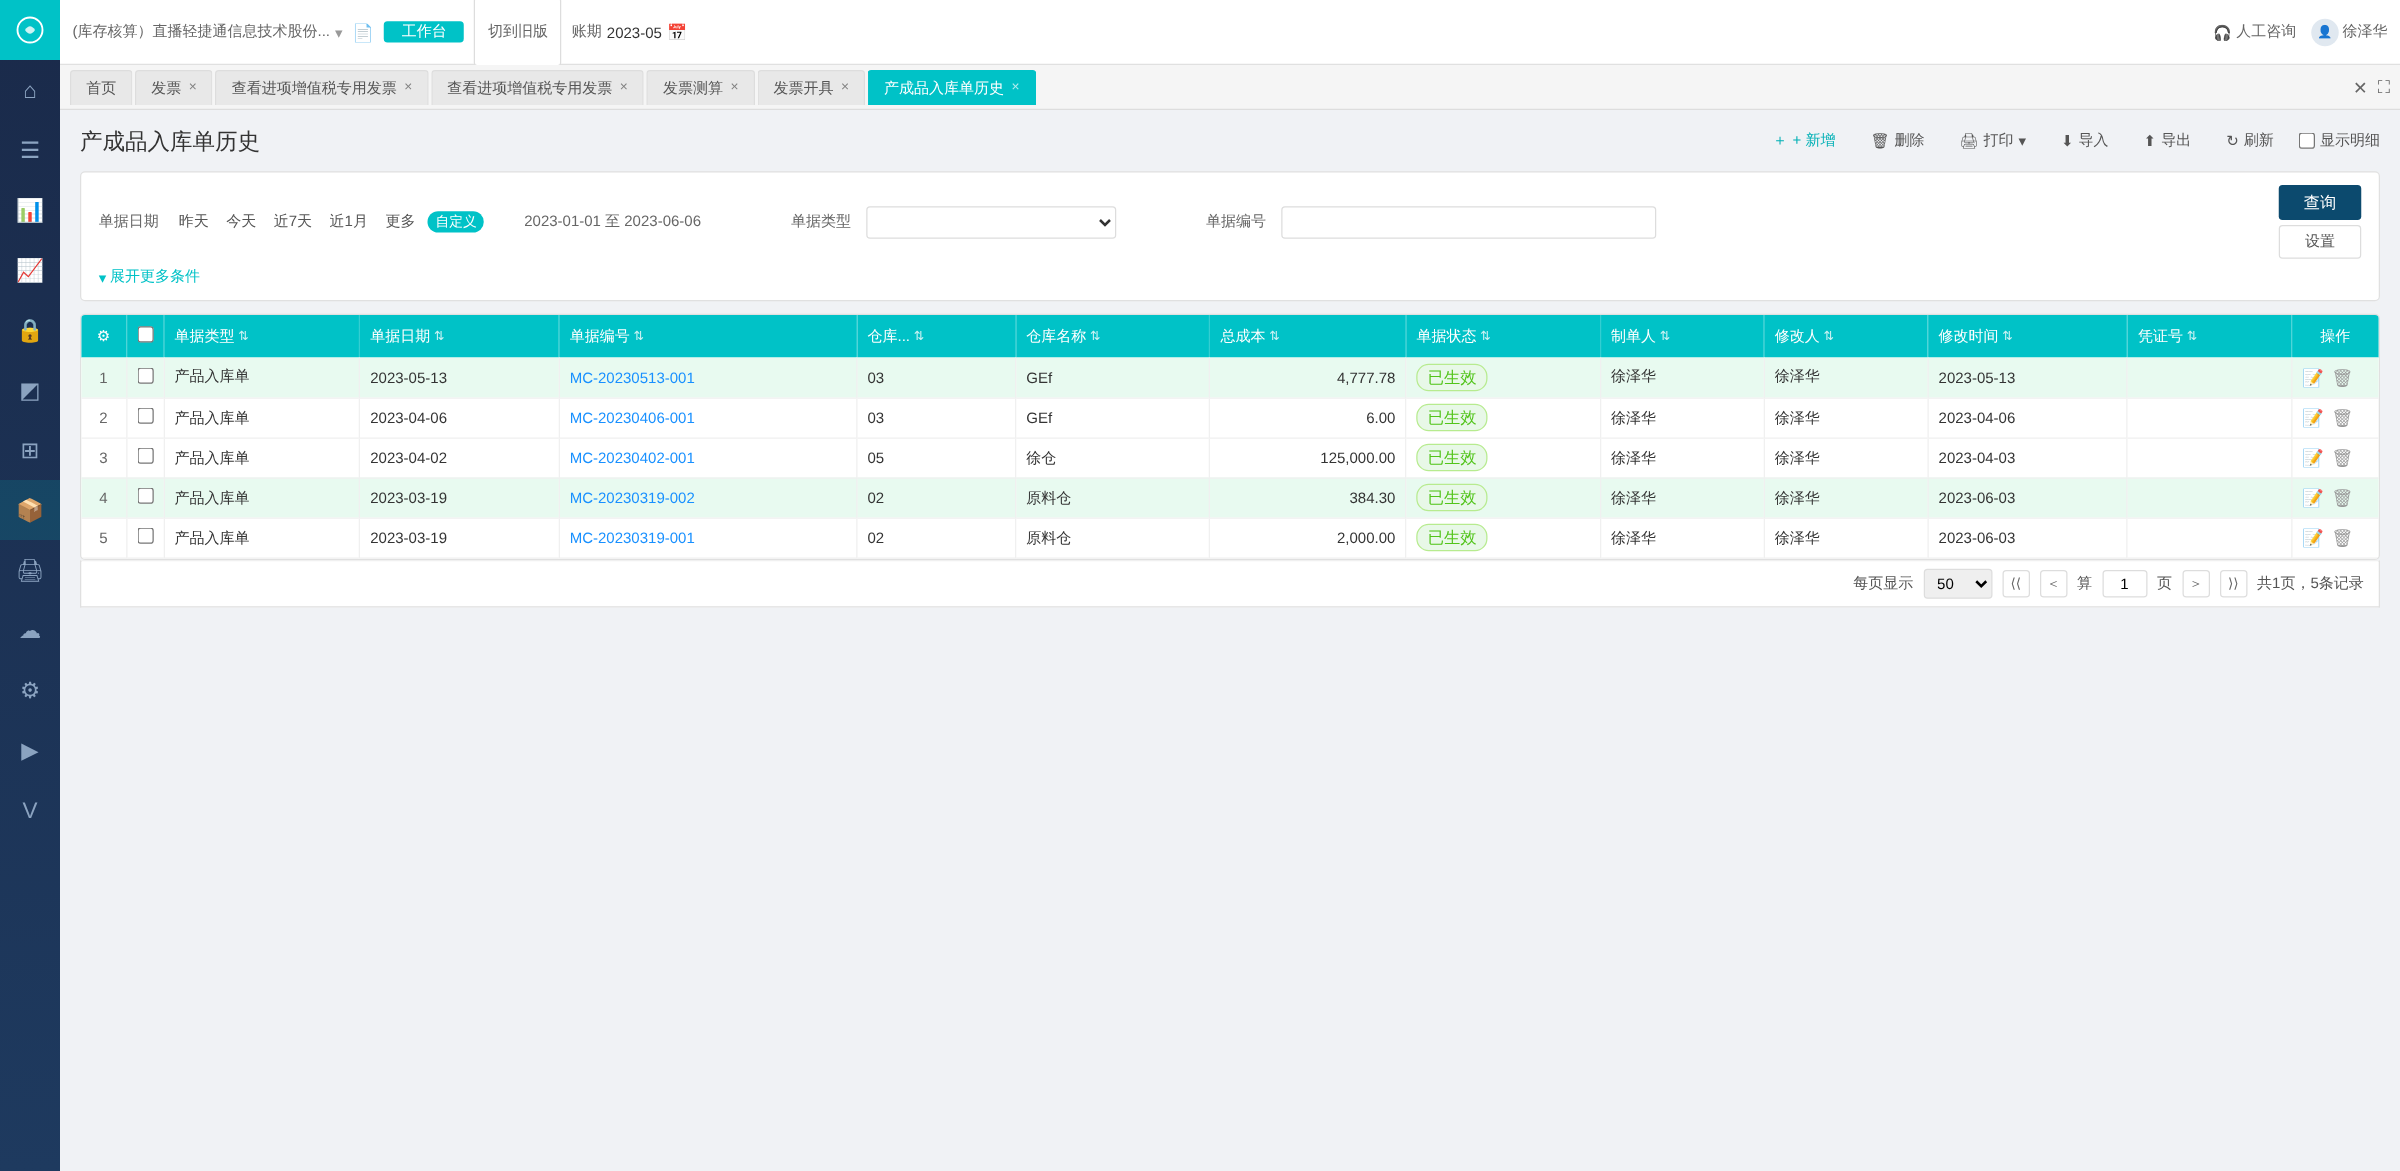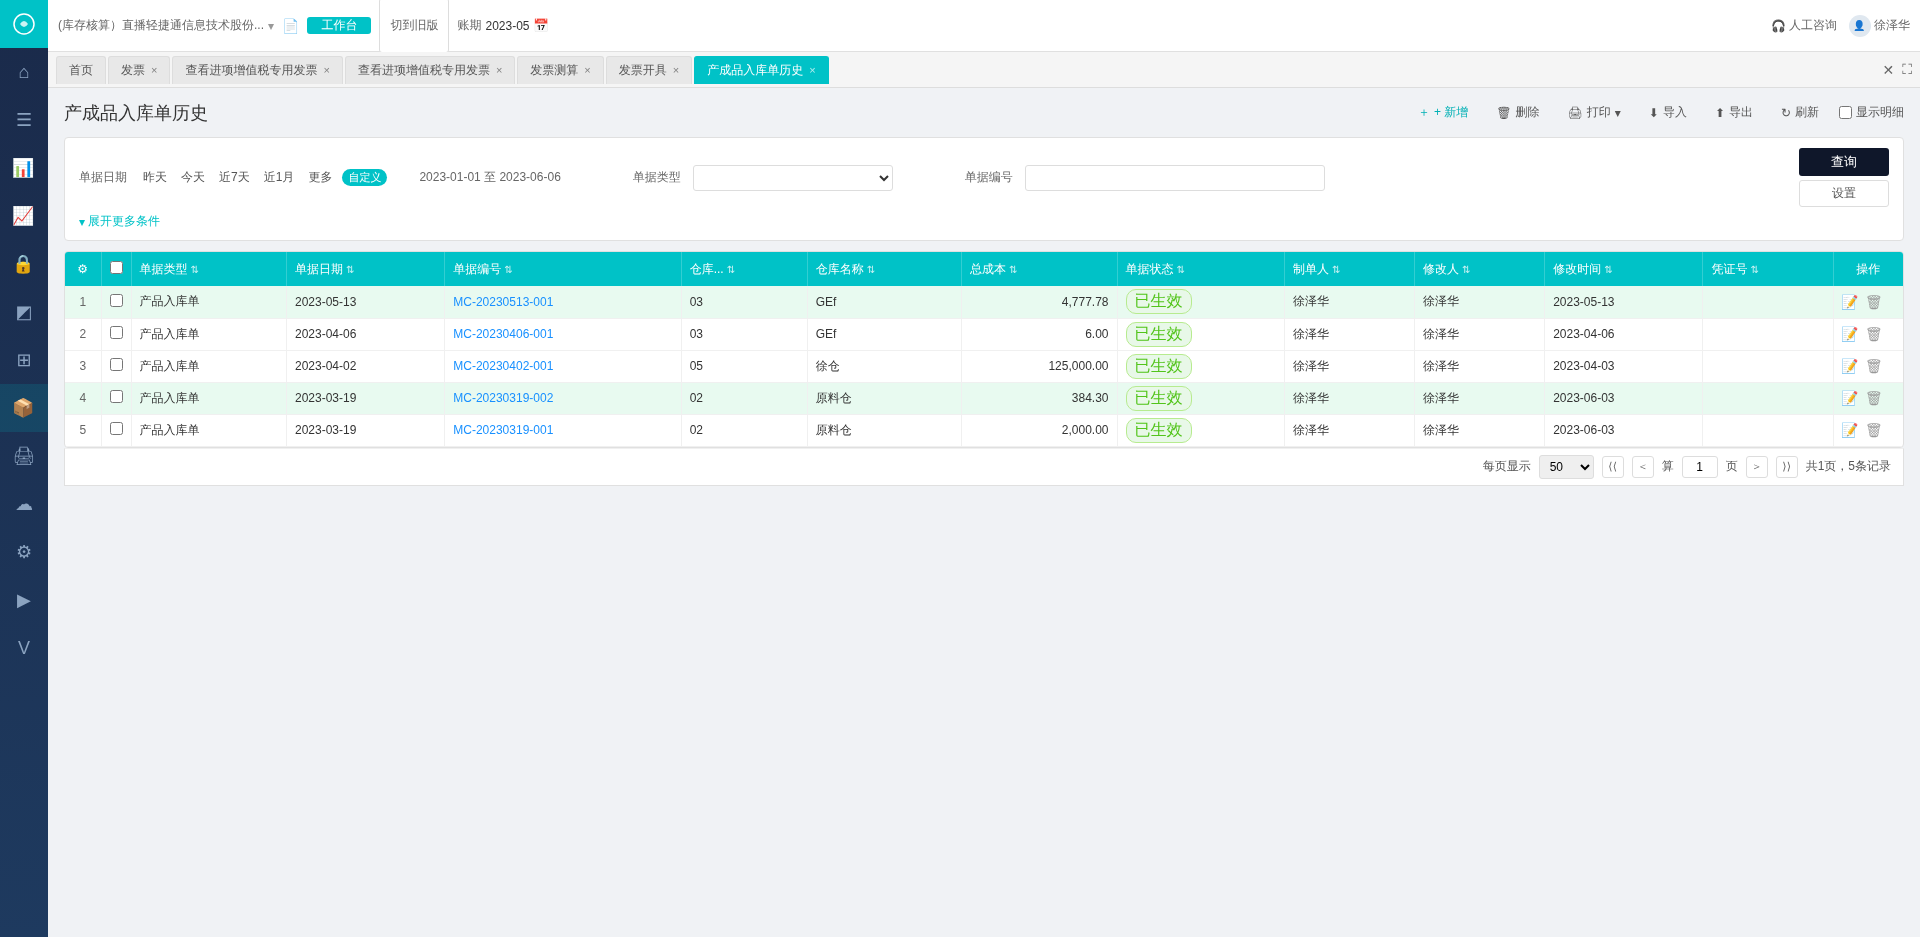--- a/index.html
+++ b/index.html
@@ -287,24 +287,24 @@
     }
     .expand-more {
       font-size: 12px;
       color: #00c2c7;
       cursor: pointer;
       display: flex;
       align-items: center;
       gap: 3px;
     }
     .btn-query {
-      background: #0f172a;
+      background: #0c4a6e;
       color: white;
       border: none;
-      padding: 5px 32px;
+      padding: 5px 20px;
       border-radius: 3px;
       cursor: pointer;
       font-size: 13px;
       font-weight: 500;
     }
     .btn-set {
       background: white;
       color: #555;
       border: 1px solid #ddd;
       padding: 4px 16px;
@@ -367,21 +367,21 @@
     tbody td:last-child { border-right: none; }
     .td-index { text-align: center; color: #666; }
     .td-check { text-align: center; }
     .td-link { color: #1890ff; cursor: pointer; text-decoration: none; }
     .td-number { text-align: right; }
 
     .status-badge {
       display: inline-block;
       padding: 1px 8px;
       border-radius: 10px;
-      font-size: 16px;
+      font-size: 13px;
     }
     .status-effective {
       background: #e8f8e8;
       color: #52c41a;
       border: 1px solid #b7eb8f;
     }
 
     .action-icons {
       display: flex;
       align-items: center;

